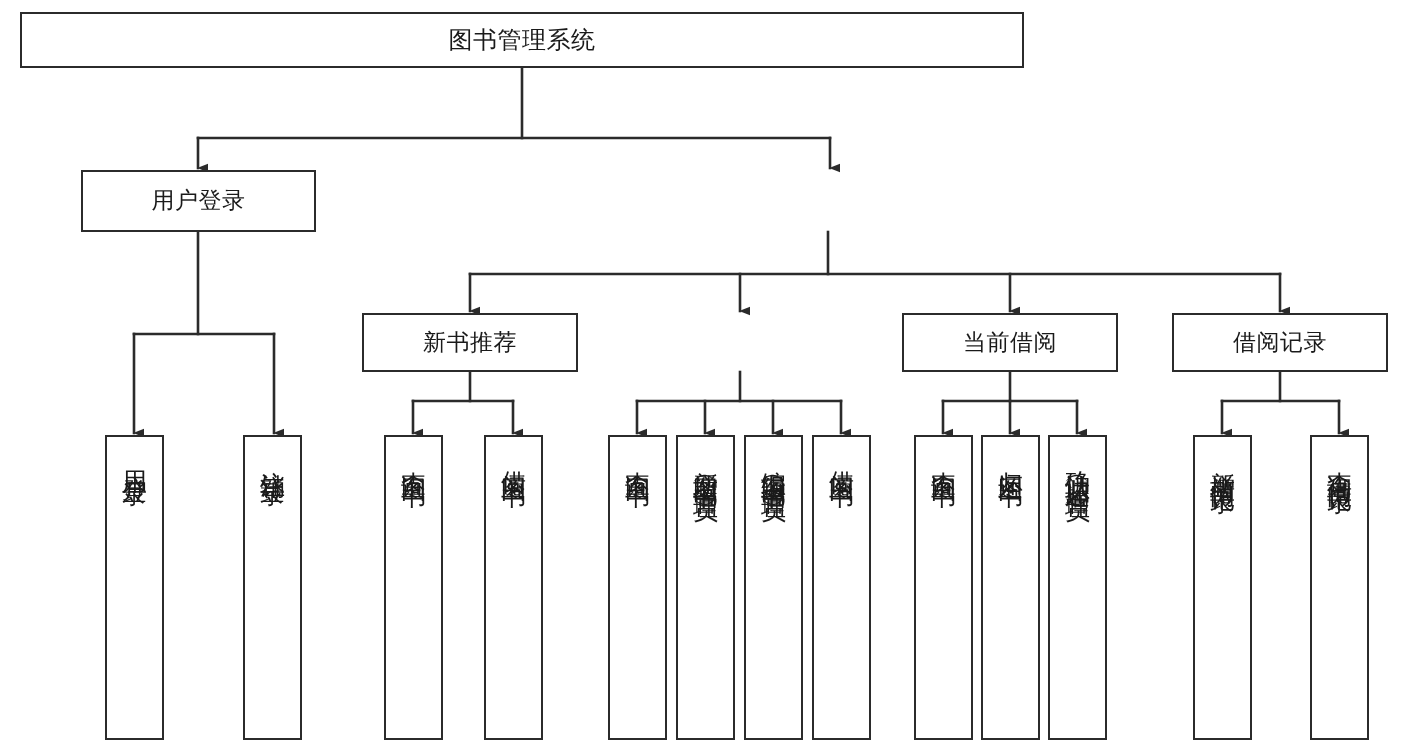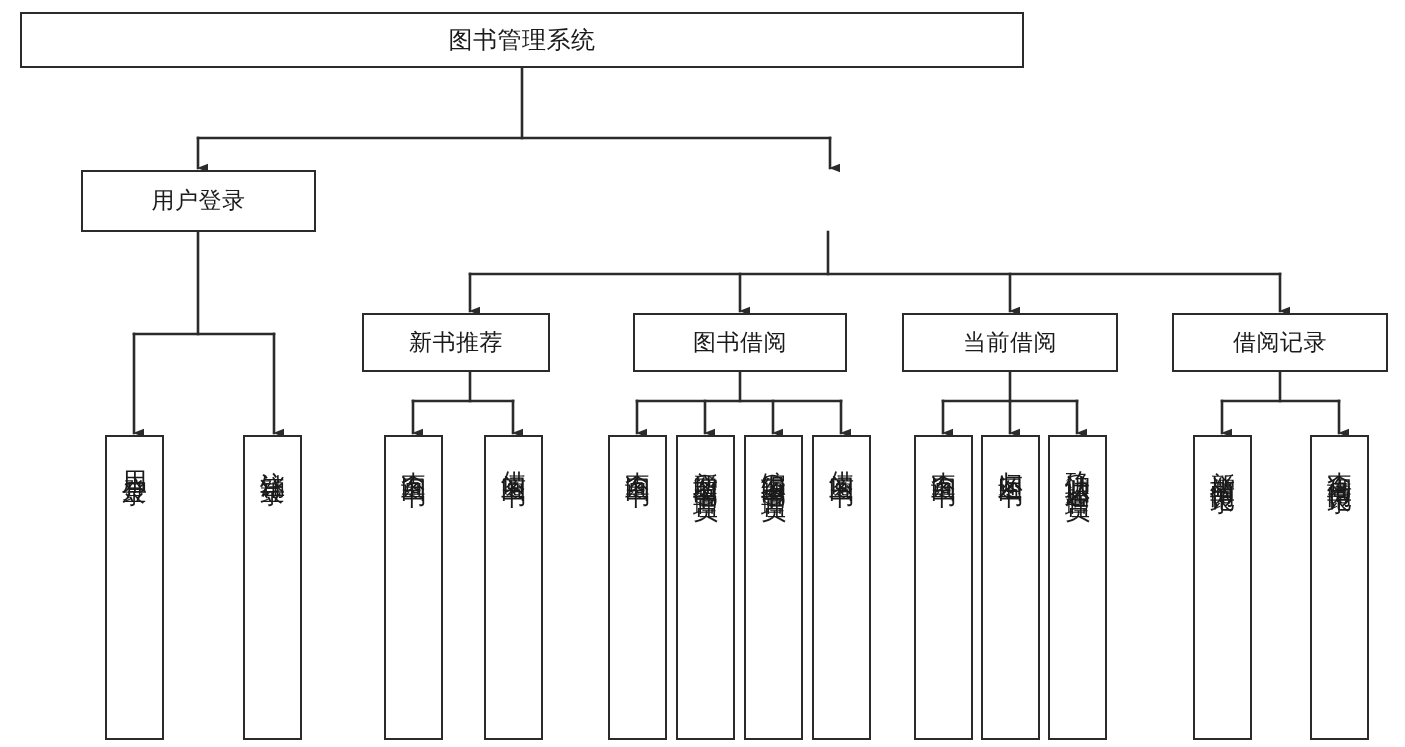--- a/index.html
+++ b/index.html
@@ -115,25 +115,22 @@
   </svg>
 
   <div class="node horiz root" style="left:20px;top:12px;width:1004px;height:56px;">
     <span class="lbl">图书管理系统</span>
   </div>
 
   <div class="node horiz" style="left:81px;top:170px;width:235px;height:62px;">
     <span class="lbl">用户登录</span>
   </div>
 
-  <div class="node horiz" style="left:362px;top:313px;width:188px;height:59px;">
+  <div class="node horiz" style="left:362px;top:313px;width:216px;height:59px;">
     <span class="lbl">新书推荐</span>
-  </div>
-  <div class="node horiz" style="left:633px;top:313px;width:214px;height:59px;">
-    <span class="lbl">图书借阅</span>
   </div>
   <div class="node horiz" style="left:1172px;top:313px;width:216px;height:59px;">
     <span class="lbl">借阅记录</span>
   </div>
   <div class="node horiz" style="left:902px;top:313px;width:216px;height:59px;">
     <span class="lbl">当前借阅</span>
   </div>
 
   <div class="node vert" style="left:105px;top:435px;width:59px;height:305px;">
     <span class="lbl">用户登录</span>

